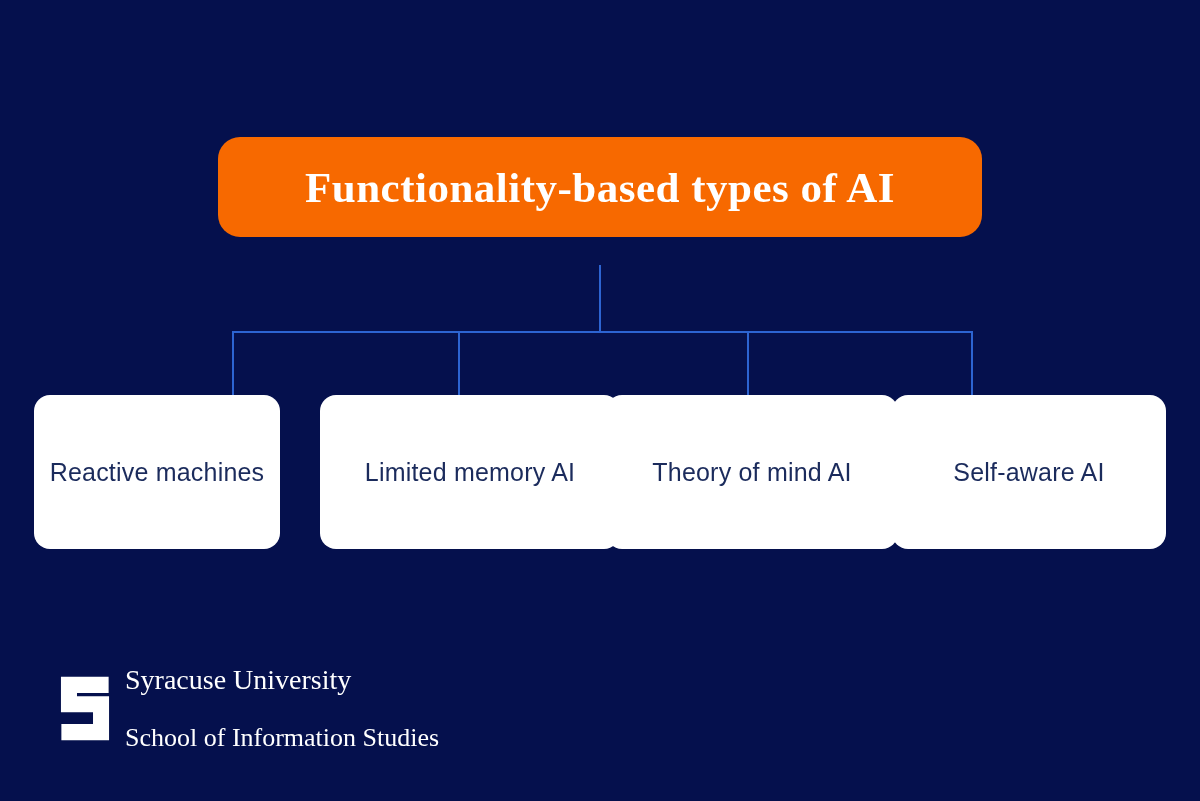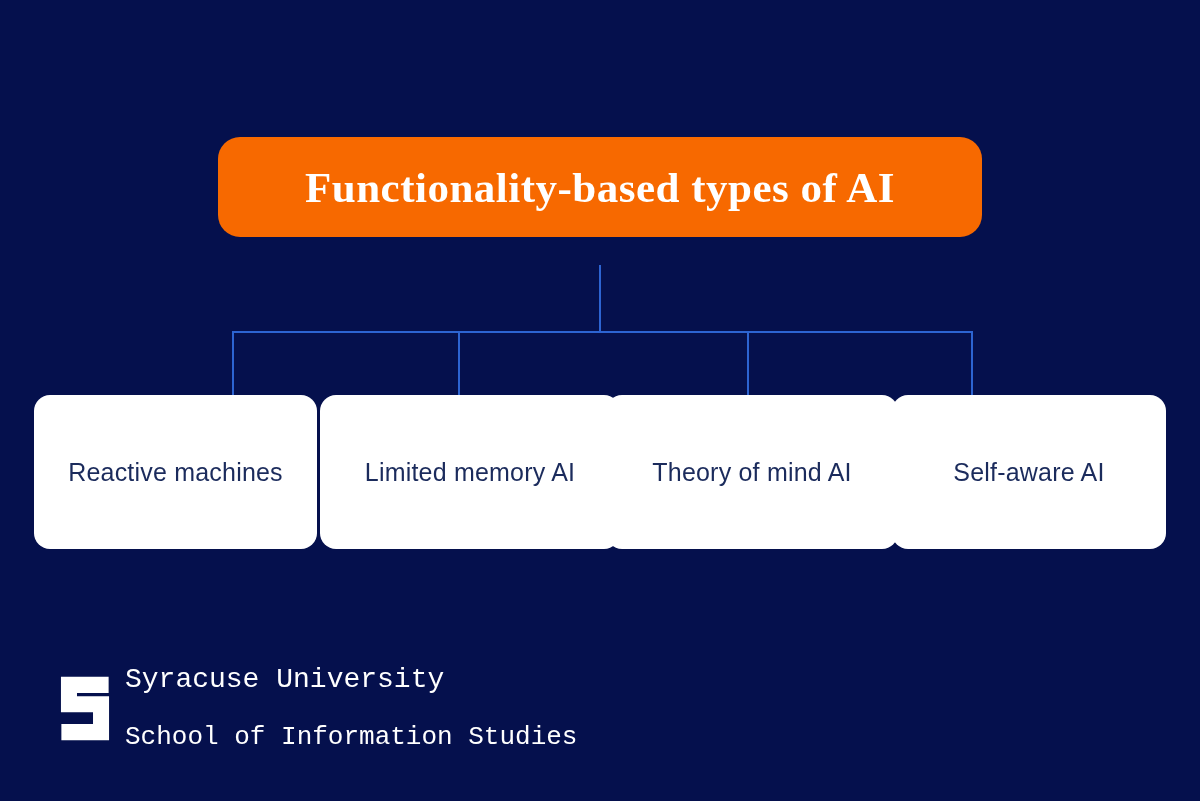--- a/index.html
+++ b/index.html
@@ -53,33 +53,33 @@
     background:var(--node-bg);
     border-radius:16px;
     display:flex;align-items:center;justify-content:center;
   }
   .node .node-label{
     font-size:25px;
     color:var(--node-text-navy);
     letter-spacing:0.2px;
     white-space:nowrap;
   }
-  .node-1{left:34px;width:283px;}
+  .node-1{left:34px;width:246px;}
   .node-2{left:320px;width:300px;}
   .node-3{left:606px;width:292px;}
   .node-4{left:892px;width:274px;}
   .footer{
     position:absolute;
     left:58px;top:664px;
     display:flex;align-items:center;gap:13px;
   }
   .block-s{width:54px;height:77px;display:block;}
   .footer-text{
     color:var(--text-white);
-    font-family:Liberation Mono, monospace;
+    font-family:Liberation Serif, serif;
   }
   .footer-org{font-size:28px;line-height:1.15;}
   .footer-school{font-size:26px;line-height:1.15;margin-top:27px;}
 </style>
 </head>
 <body>
 
 <div class="canvas">
 
   <div class="title-box">

